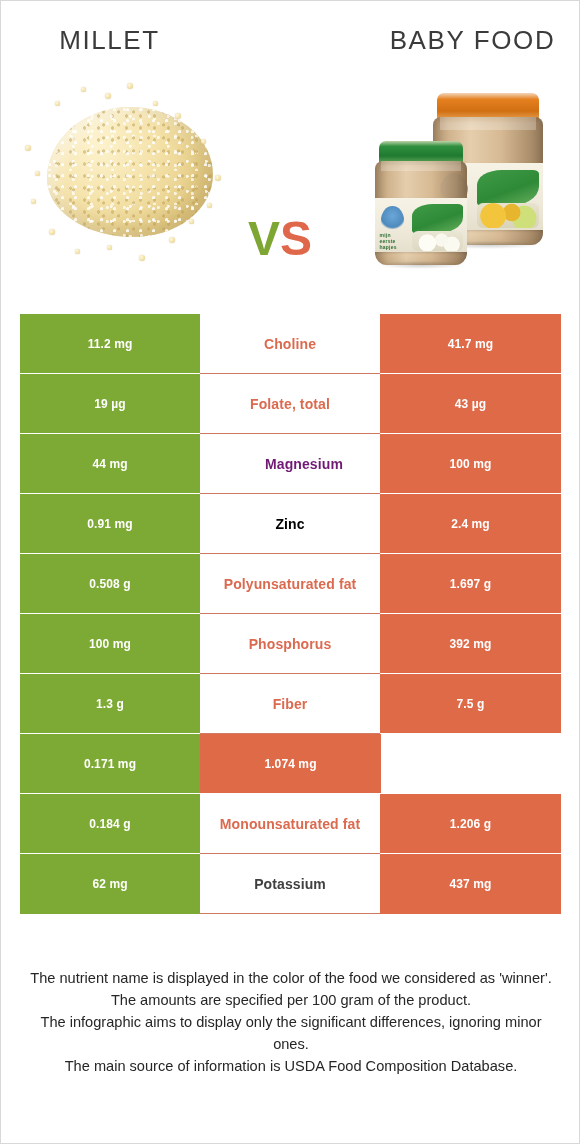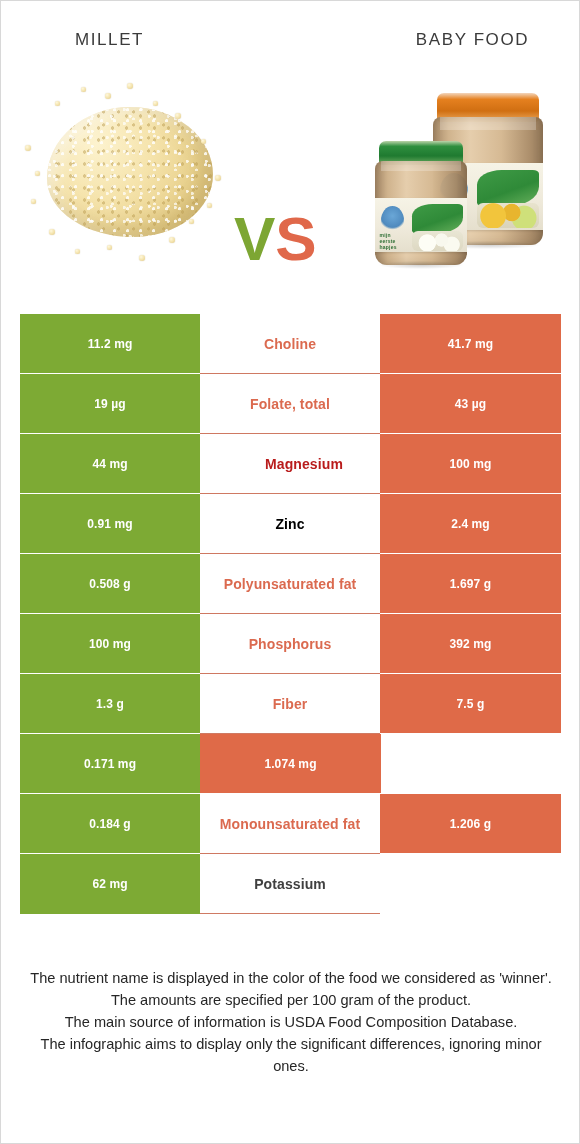--- a/index.html
+++ b/index.html
@@ -25,21 +25,21 @@
     position: absolute;
     top: 22px;
     left: 0;
     width: 580px;
     height: 38px;
     display: flex;
   }
   .head-cell {
     flex: 1;
     text-align: center;
-    font-size: 17px;
+    font-size: 26px;
     font-weight: 300;
     letter-spacing: 1.6px;
     color: #3b3b3b;
     text-transform: uppercase;
     line-height: 34px;
     font-family: "Liberation Sans", sans-serif;
   }
   .head-left  { padding-right: 86px; }
   .head-right { padding-left: 60px; }
 
@@ -92,24 +92,24 @@
       radial-gradient(circle at 68% 75%, rgba(185,155,80,.5) 0 1.5px, transparent 1.9px),
       radial-gradient(circle at 12% 70%, rgba(255,255,255,.7) 0 1.2px, transparent 1.6px);
     background-size: 13px 11px, 17px 14px, 15px 13px, 19px 15px, 14px 12px, 21px 17px;
     opacity: .95;
   }
 
   
   .vs {
     position: absolute;
     top: 124px;
-    left: 233px;
+    left: 219px;
     width: 120px;
-    text-align: left;
-    font-size: 62px;
+    text-align: center;
+    font-size: 48px;
     font-weight: 700;
     letter-spacing: 0px;
     line-height: 72px;
     font-family: "Liberation Sans", sans-serif;
   }
   .vs .v { color: #7DA633; }
   .vs .s { color: #E0684A; }
 
   
   .jars { position: relative; width: 100%; height: 100%; }
@@ -337,21 +337,21 @@
         <div class="cell cell-mid" style="color: rgb(219, 106, 79); text-align: right;">Choline</div>
         <div class="cell cell-right">41.7 mg</div>
       </div>
       <div class="row">
         <div class="cell cell-left">19 µg</div>
         <div class="cell cell-mid" style="color: rgb(219, 106, 79);">Folate, total</div>
         <div class="cell cell-right">43 µg</div>
       </div>
       <div class="row">
         <div class="cell cell-left">44 mg</div>
-        <div class="cell cell-mid" style="color: #b91c1c; padding-left: 28px;">Magnesium</div>
+        <div class="cell cell-mid" style="color: #701a75; padding-left: 28px;">Magnesium</div>
         <div class="cell cell-right">100 mg</div>
       </div>
       <div class="row">
         <div class="cell cell-left">0.91 mg</div>
         <div class="cell cell-mid" style="color: #000000;">Zinc</div>
         <div class="cell cell-right">2.4 mg</div>
       </div>
       <div class="row">
         <div class="cell cell-left">0.508 g</div>
         <div class="cell cell-mid" style="color: rgb(219, 106, 79);">Polyunsaturated fat</div>
@@ -372,23 +372,24 @@
         <div class="cell cell-right">1.074 mg</div>
       </div>
       <div class="row">
         <div class="cell cell-left">0.184 g</div>
         <div class="cell cell-mid" style="color: rgb(219, 106, 79);">Monounsaturated fat</div>
         <div class="cell cell-right">1.206 g</div>
       </div>
       <div class="row">
         <div class="cell cell-left">62 mg</div>
         <div class="cell cell-mid" style="color: #404040;">Potassium</div>
+        <div class="cell cell-right">437 mg</div>
       </div>
     </div>
 
   <div class="footer">
     <p>The nutrient name is displayed in the color of the food we considered as 'winner'.</p>
     <p>The amounts are specified per 100 gram of the product.</p>
+    <p>The infographic aims to display only the significant differences, ignoring minor ones.</p>
     <p>The main source of information is USDA Food Composition Database.</p>
-    <p>The infographic aims to display only the significant differences, ignoring minor ones.</p>
   </div>
 
 </div>
 
 </body></html>

